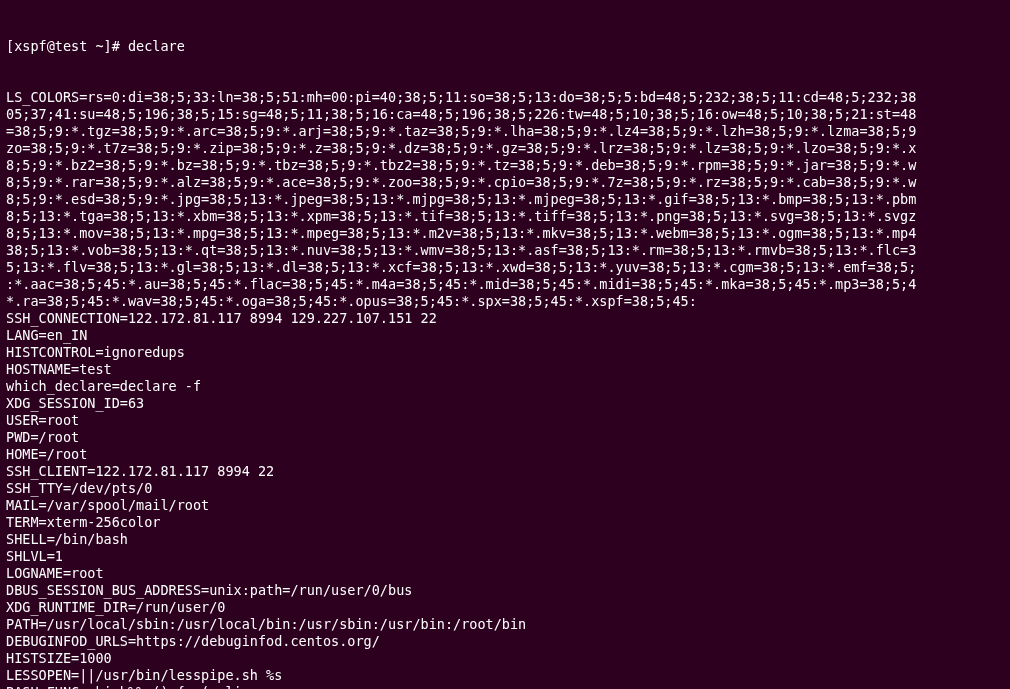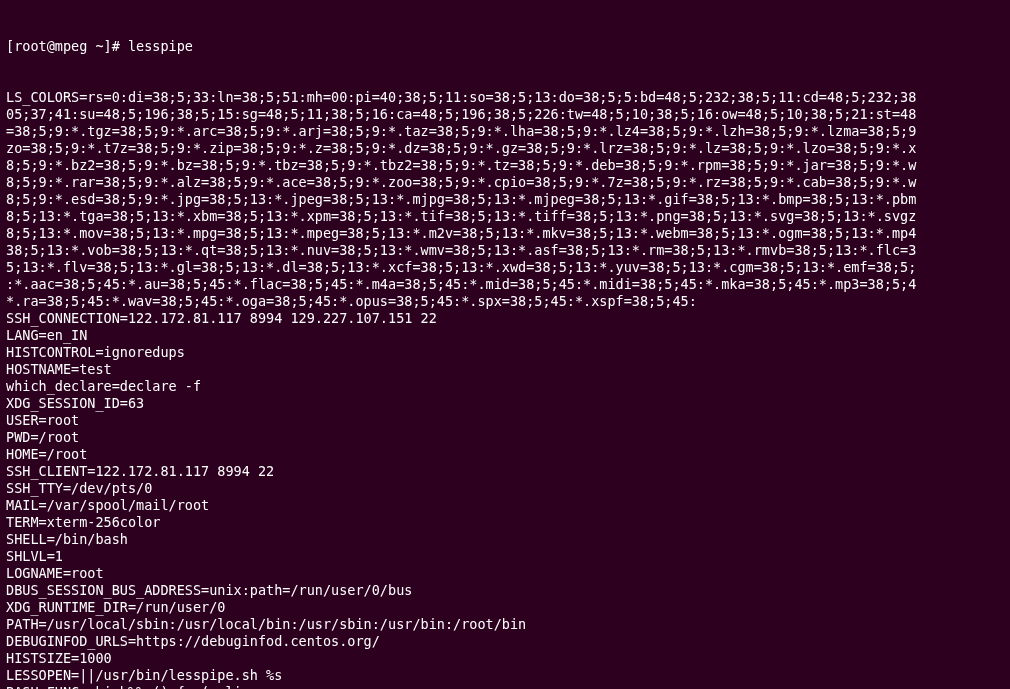--- a/index.html
+++ b/index.html
@@ -18,15 +18,15 @@
     padding: 4px 6px;
     white-space: pre-wrap;
     word-break: break-all;
   }
   .line { white-space: pre-wrap; word-break: break-all; }
 </style>
 </head>
 <body>
 
 <div class="terminal">
-  <div class="line"><span>[root@mpeg ~]# </span><span>lesspipe</span></div>
+  <div class="line"><span>[xspf@test ~]# </span><span>declare</span></div>
   <div id="output"><div class="line">LS_COLORS=rs=0:di=38;5;33:ln=38;5;51:mh=00:pi=40;38;5;11:so=38;5;13:do=38;5;5:bd=48;5;232;38;5;11:cd=48;5;232;38</div><div class="line">05;37;41:su=48;5;196;38;5;15:sg=48;5;11;38;5;16:ca=48;5;196;38;5;226:tw=48;5;10;38;5;16:ow=48;5;10;38;5;21:st=48</div><div class="line">=38;5;9:*.tgz=38;5;9:*.arc=38;5;9:*.arj=38;5;9:*.taz=38;5;9:*.lha=38;5;9:*.lz4=38;5;9:*.lzh=38;5;9:*.lzma=38;5;9</div><div class="line">zo=38;5;9:*.t7z=38;5;9:*.zip=38;5;9:*.z=38;5;9:*.dz=38;5;9:*.gz=38;5;9:*.lrz=38;5;9:*.lz=38;5;9:*.lzo=38;5;9:*.x</div><div class="line">8;5;9:*.bz2=38;5;9:*.bz=38;5;9:*.tbz=38;5;9:*.tbz2=38;5;9:*.tz=38;5;9:*.deb=38;5;9:*.rpm=38;5;9:*.jar=38;5;9:*.w</div><div class="line">8;5;9:*.rar=38;5;9:*.alz=38;5;9:*.ace=38;5;9:*.zoo=38;5;9:*.cpio=38;5;9:*.7z=38;5;9:*.rz=38;5;9:*.cab=38;5;9:*.w</div><div class="line">8;5;9:*.esd=38;5;9:*.jpg=38;5;13:*.jpeg=38;5;13:*.mjpg=38;5;13:*.mjpeg=38;5;13:*.gif=38;5;13:*.bmp=38;5;13:*.pbm</div><div class="line">8;5;13:*.tga=38;5;13:*.xbm=38;5;13:*.xpm=38;5;13:*.tif=38;5;13:*.tiff=38;5;13:*.png=38;5;13:*.svg=38;5;13:*.svgz</div><div class="line">8;5;13:*.mov=38;5;13:*.mpg=38;5;13:*.mpeg=38;5;13:*.m2v=38;5;13:*.mkv=38;5;13:*.webm=38;5;13:*.ogm=38;5;13:*.mp4</div><div class="line">38;5;13:*.vob=38;5;13:*.qt=38;5;13:*.nuv=38;5;13:*.wmv=38;5;13:*.asf=38;5;13:*.rm=38;5;13:*.rmvb=38;5;13:*.flc=3</div><div class="line">5;13:*.flv=38;5;13:*.gl=38;5;13:*.dl=38;5;13:*.xcf=38;5;13:*.xwd=38;5;13:*.yuv=38;5;13:*.cgm=38;5;13:*.emf=38;5;</div><div class="line">:*.aac=38;5;45:*.au=38;5;45:*.flac=38;5;45:*.m4a=38;5;45:*.mid=38;5;45:*.midi=38;5;45:*.mka=38;5;45:*.mp3=38;5;4</div><div class="line">*.ra=38;5;45:*.wav=38;5;45:*.oga=38;5;45:*.opus=38;5;45:*.spx=38;5;45:*.xspf=38;5;45:</div><div class="line">SSH_CONNECTION=122.172.81.117 8994 129.227.107.151 22</div><div class="line">LANG=en_IN</div><div class="line">HISTCONTROL=ignoredups</div><div class="line">HOSTNAME=test</div><div class="line">which_declare=declare -f</div><div class="line">XDG_SESSION_ID=63</div><div class="line">USER=root</div><div class="line">PWD=/root</div><div class="line">HOME=/root</div><div class="line">SSH_CLIENT=122.172.81.117 8994 22</div><div class="line">SSH_TTY=/dev/pts/0</div><div class="line">MAIL=/var/spool/mail/root</div><div class="line">TERM=xterm-256color</div><div class="line">SHELL=/bin/bash</div><div class="line">SHLVL=1</div><div class="line">LOGNAME=root</div><div class="line">DBUS_SESSION_BUS_ADDRESS=unix:path=/run/user/0/bus</div><div class="line">XDG_RUNTIME_DIR=/run/user/0</div><div class="line">PATH=/usr/local/sbin:/usr/local/bin:/usr/sbin:/usr/bin:/root/bin</div><div class="line">DEBUGINFOD_URLS=https://debuginfod.centos.org/</div><div class="line">HISTSIZE=1000</div><div class="line">LESSOPEN=||/usr/bin/lesspipe.sh %s</div><div class="line">BASH_FUNC_which%%=() {  ( alias;</div></div>
 </div>
 
 </body></html>

